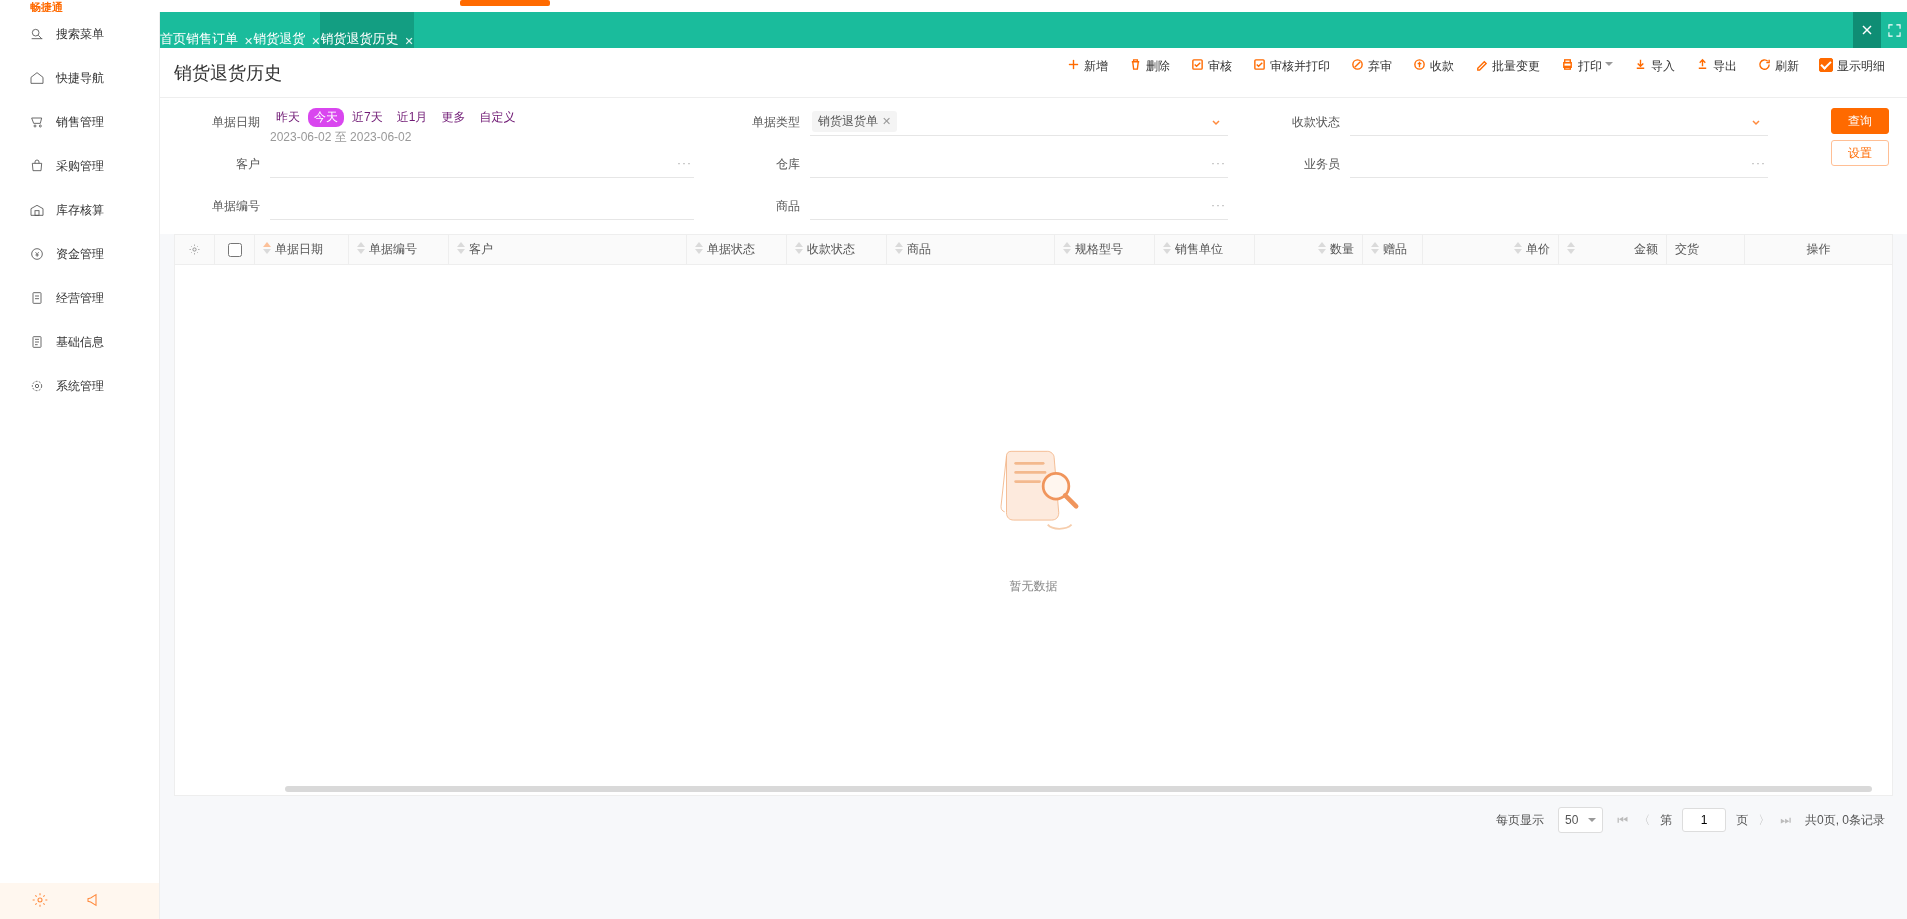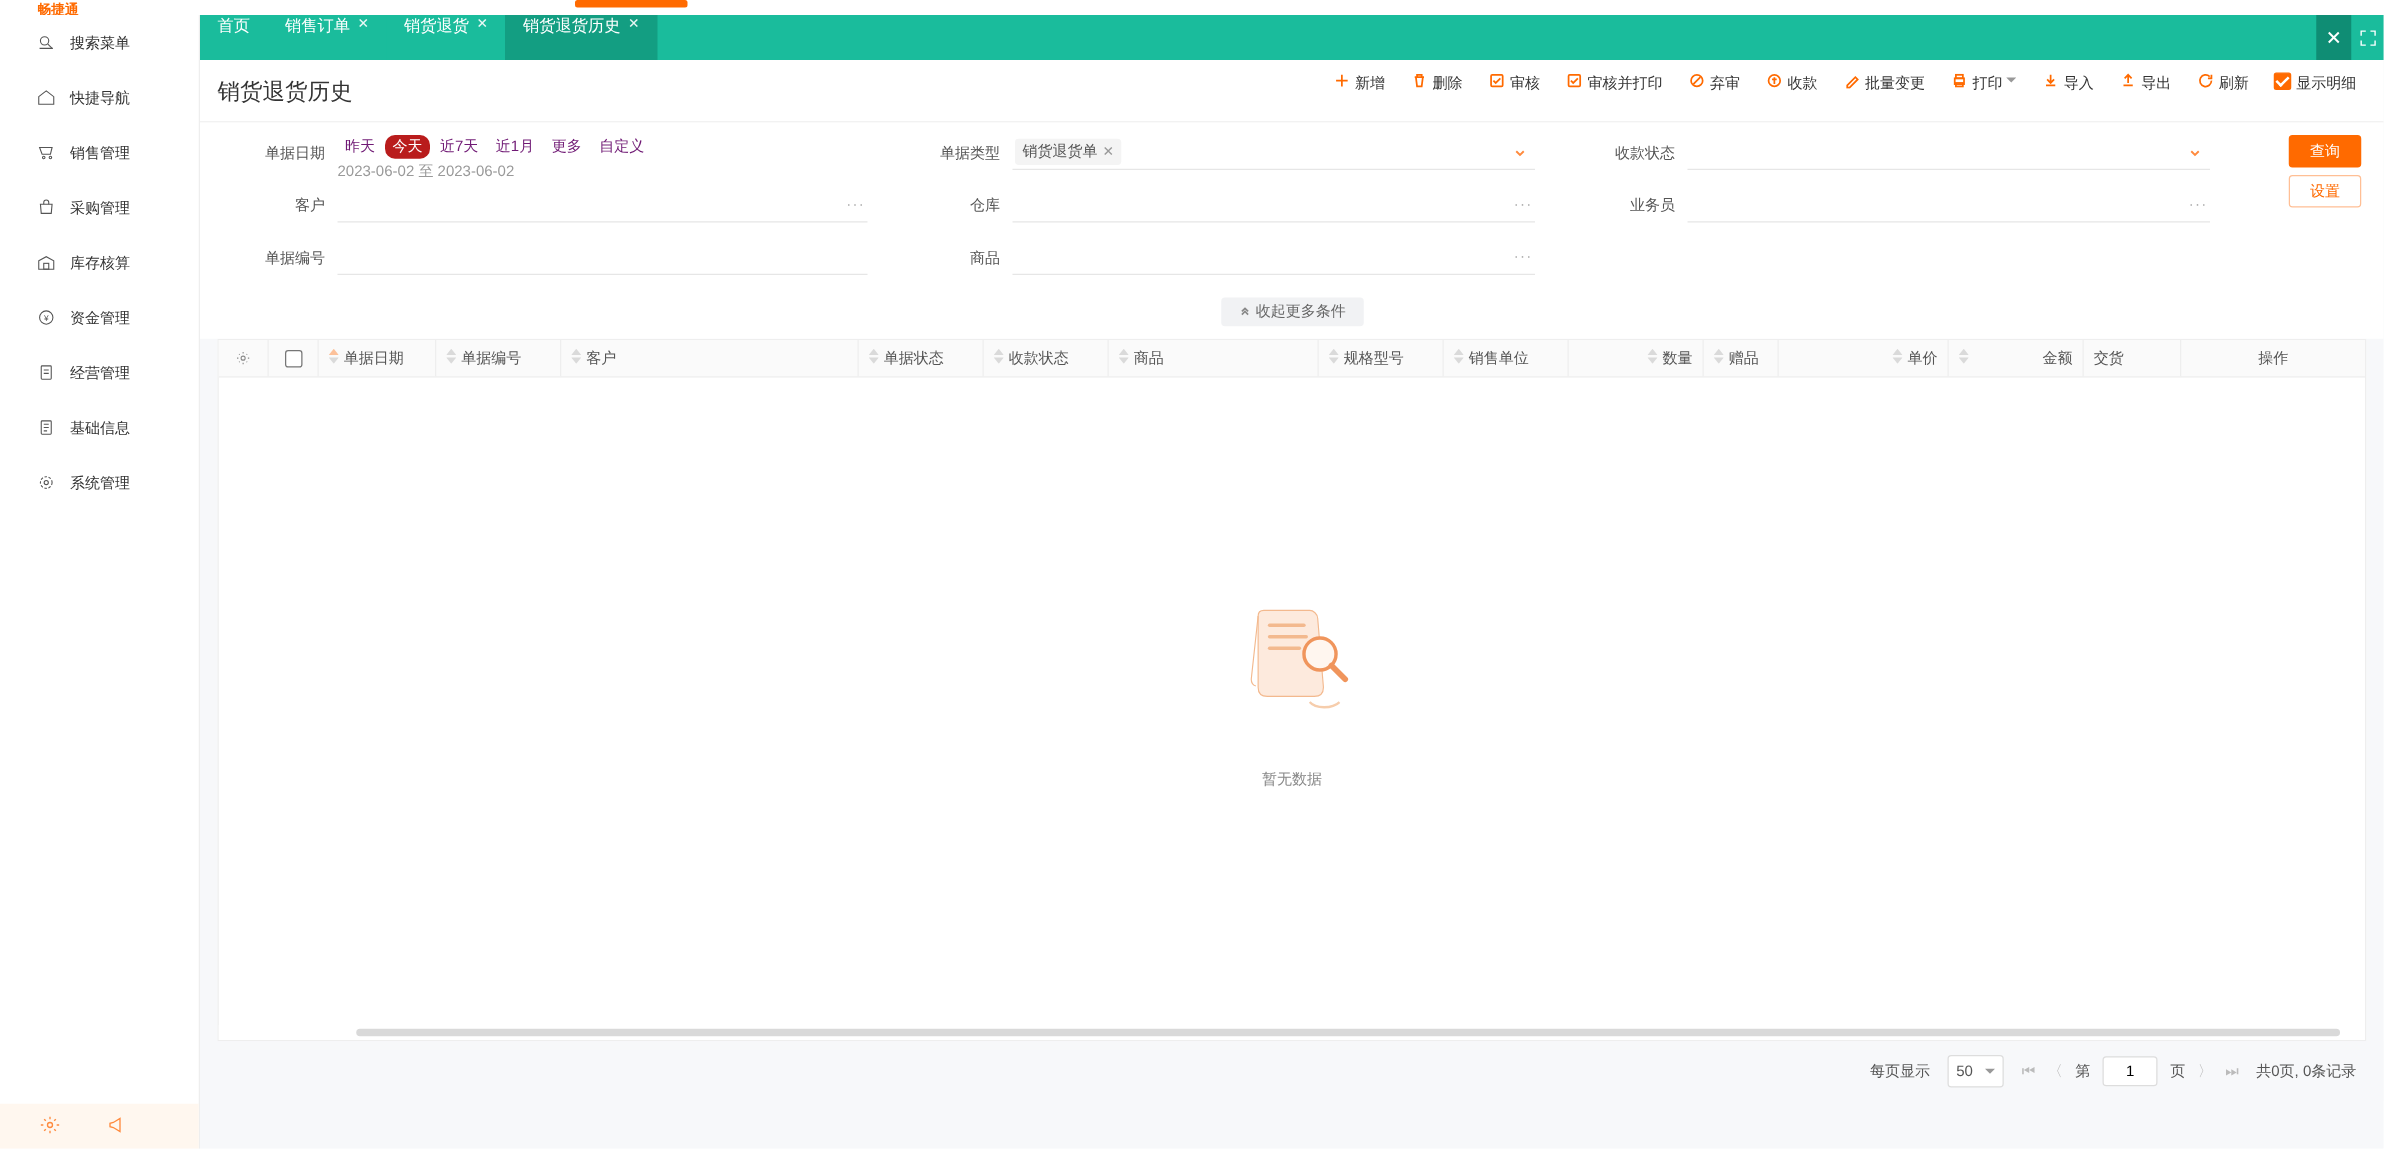--- a/index.html
+++ b/index.html
@@ -11,21 +11,21 @@
   
   .sidebar{position:absolute;left:0;top:12px;bottom:0;width:160px;background:#fff;border-right:1px solid #eee}
   .side-item{display:flex;align-items:center;height:44px;padding-left:28px;cursor:pointer;color:#333}
   .side-ico{width:18px;height:18px;margin-right:10px;flex:none;display:flex;align-items:center;justify-content:center;color:#555}
   .side-ico svg{width:16px;height:16px;stroke:#555;fill:none;stroke-width:1.3}
   .side-footer{position:absolute;bottom:0;left:0;right:0;height:36px;background:#fff7ef;display:flex;align-items:center;padding-left:32px}
   .side-footer .fico{color:#ff8a3d;margin-right:38px}
 
   
   .tabstrip{position:absolute;left:160px;right:0;top:12px;height:36px;background:#1abc9c;display:flex;align-items:stretch;color:#fff}
-  .tab{display:flex;align-items:flex-start;padding:0 14px;height:36px;cursor:pointer;font-size:13px;position:relative}
+  .tab{display:flex;align-items:flex-end;padding:0 0;height:36px;cursor:pointer;font-size:13px;position:relative}
   .tab:not(.active){background:#1abc9c}
   .tab.active{background:#139e82}
   .tab .tclose{margin-left:6px;font-size:11px;opacity:.9}
   .tab-right{margin-left:auto;display:flex;align-items:center}
   .tabclose-all{width:28px;height:36px;background:#0f8d74;display:flex;align-items:center;justify-content:center;cursor:pointer}
   .tab-full{width:26px;height:36px;display:flex;align-items:center;justify-content:center;cursor:pointer}
 
   
   .page{position:absolute;left:160px;right:0;top:48px;bottom:0;background:#f7f8fa;overflow:hidden}
   .pghead{height:50px;background:#fff;border-bottom:1px solid #eee;display:flex;align-items:center;padding:0 14px}
@@ -40,21 +40,21 @@
   .chk:after{content:"";position:absolute;left:3px;top:0;width:4px;height:8px;border:solid #fff;border-width:0 2px 2px 0;transform:rotate(45deg)}
 
   
   .filters{background:#fff;padding:10px 14px 0 14px;position:relative}
   .frow{display:flex;align-items:flex-start;min-height:42px}
   .fcell{display:flex;align-items:flex-start}
   .flabel{width:96px;text-align:right;padding-top:6px;color:#555;font-size:12px;padding-right:10px}
   .fbody{position:relative}
   .date-chips{display:flex;align-items:center;gap:2px}
   .chip{padding:1px 6px;cursor:pointer;color:#701a75;font-size:12px;border-radius:8px}
-  .chip.active{background:#b91c1c;color:#fff}
+  .chip.active{background:#d946ef;color:#fff}
   .date-under{color:#999;font-size:12px;margin-top:2px}
   .input{height:28px;border:none;border-bottom:1px solid #e6e6e6;outline:none;font-size:12px;padding:0 22px 0 2px;background:transparent}
   .input.w1{width:424px}
   .input.w2{width:418px}
   .fld-dots{position:absolute;right:2px;top:6px;color:#aaa;letter-spacing:1px;cursor:pointer}
   .sel-caret{position:absolute;right:6px;top:8px;color:#ff8a3d;pointer-events:none}
   .tagchip{display:inline-flex;align-items:center;background:#f4f4f4;border-radius:3px;padding:2px 6px;color:#555}
   .tagchip .tx{margin-left:4px;color:#999;cursor:pointer;font-size:11px}
 
   .right-btns{position:absolute;right:18px;top:10px;display:flex;flex-direction:column;gap:6px}
@@ -403,28 +403,20 @@
       <div class="fcell" style="width:540px">
         <div class="flabel">单据编号</div>
         <div class="fbody"><input class="input w1" style=""></div>
       </div>
       <div class="fcell" style="width:540px">
         <div class="flabel">商品</div>
         <div class="fbody"><input class="input w2" style=""><span class="fld-dots">···</span></div>
       </div>
     </div>
 
-    <div class="collapse-bar">
-      <div class="collapse-pill">
-        <svg viewBox="0 0 12 12">
-            <path d="M3 8l3-3 3 3M3 5l3-3 3 3"></path>
-          </svg>
-        <span>收起更多条件</span>
-      </div>
-    </div>
   </div>
 
   <div class="tablewrap">
     <div class="thead">
       <div class="th gear" style="width:40px">
           <svg width="13" height="13" viewBox="0 0 24 24" fill="none" stroke="#888" stroke-width="1.6">
             <circle cx="12" cy="12" r="3"></circle>
             <path d="M12 3v2M12 19v2M3 12h2M19 12h2M6 6l1 1M17 17l1 1M6 18l1-1M17 7l1-1"></path>
           </svg>
         </div>

